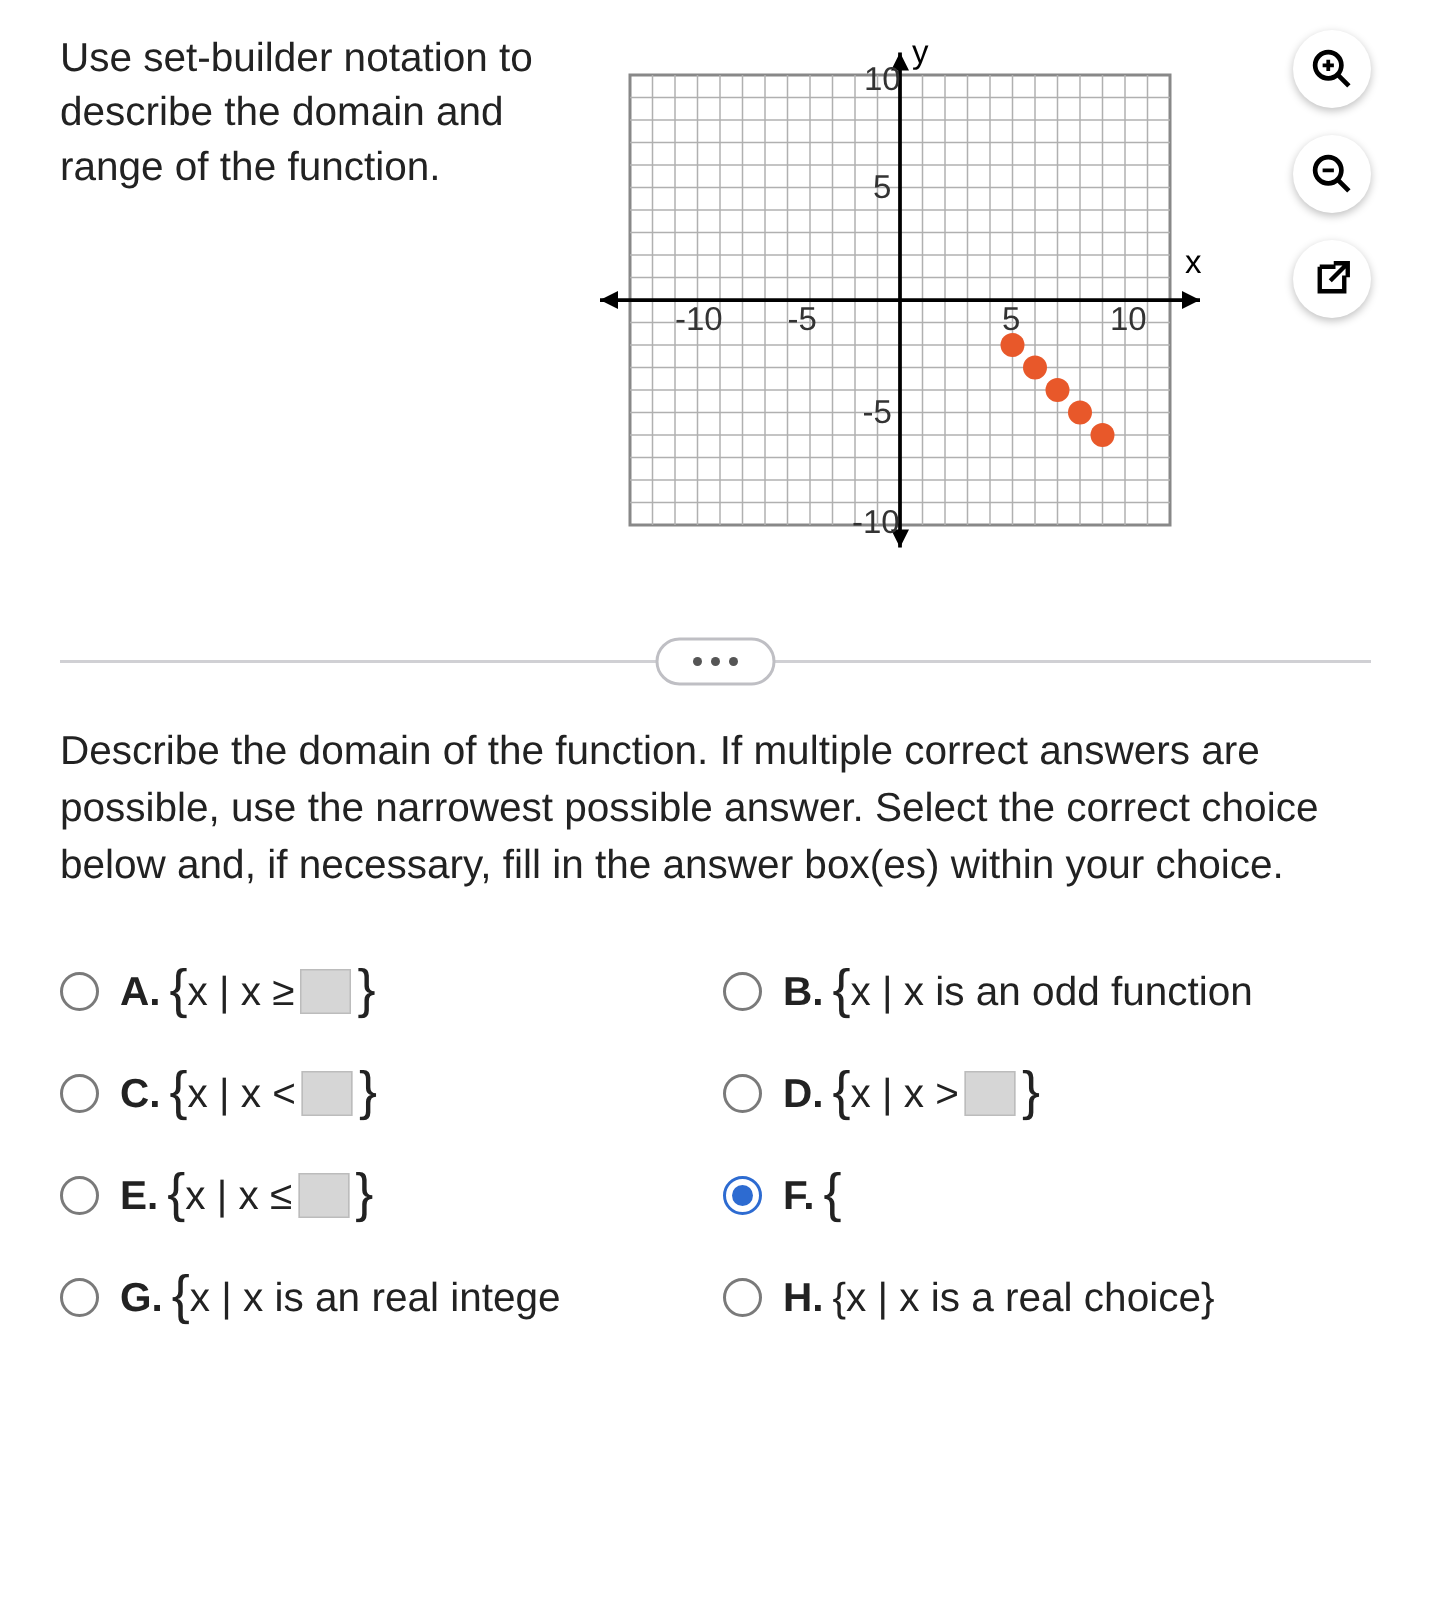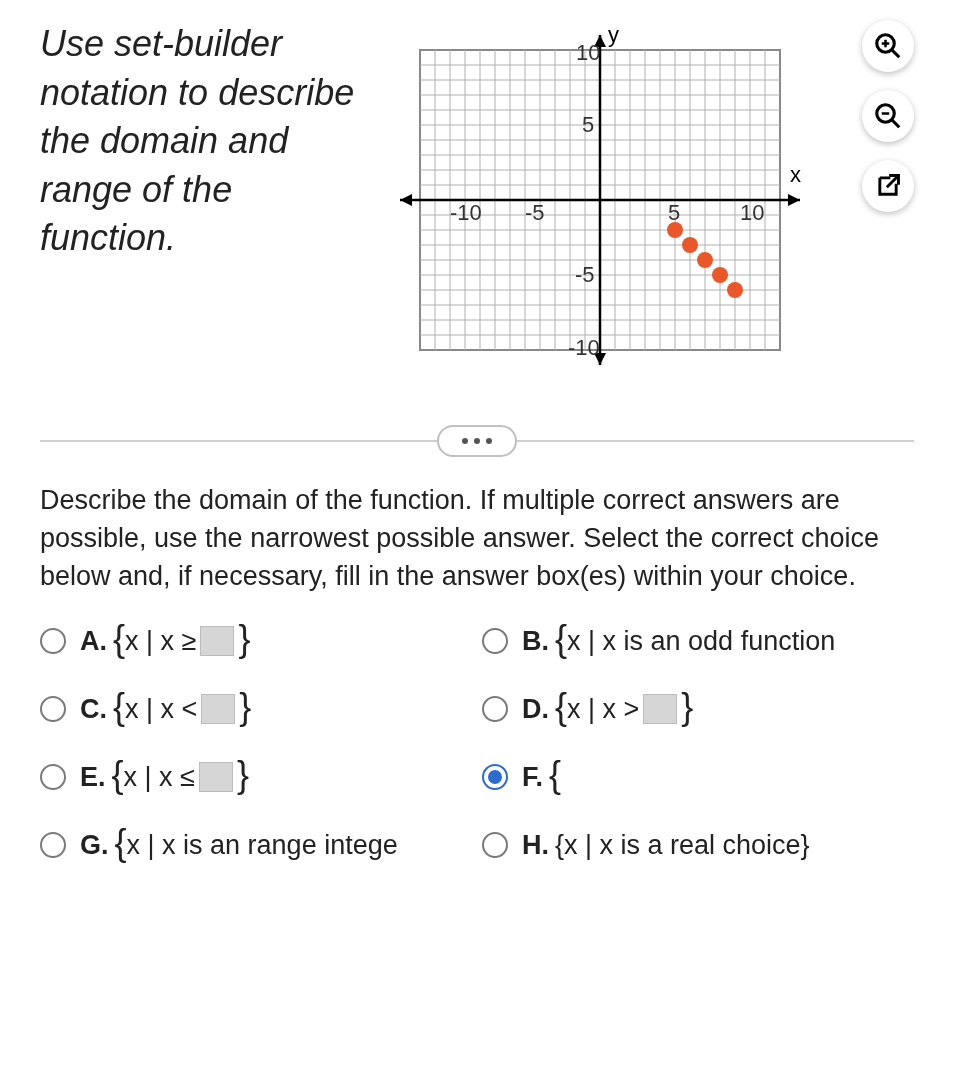--- a/index.html
+++ b/index.html
@@ -11,24 +11,23 @@
       position: relative;
       padding: 20px 40px;
       color: #222;
     }
     .top-section {
       display: flex;
       align-items: flex-start;
       gap: 20px;
     }
     .prompt-text {
-      font-size: 36px;
+      font-size: 27px;
       line-height: 1.35;
       flex: 0 0 330px;
-      font-style: italic;
     }
     .graph-area {
       position: relative;
       flex: 0 0 420px;
     }
     .graph-svg { display: block; }
     .controls {
       display: flex;
       flex-direction: column;
       gap: 18px;
@@ -59,21 +58,21 @@
       display: flex; align-items: center; justify-content: center;
       gap: 6px;
       cursor: pointer;
     }
     .ellipsis-pill span {
       width: 6px; height: 6px; border-radius: 50%; background: #555;
     }
     .question-text {
       font-size: 27px;
       line-height: 1.4;
-      margin-bottom: 28px;
+      margin-bottom: 48px;
     }
     .choices {
       display: grid;
       grid-template-columns: 1fr 1fr;
       column-gap: 10px;
       row-gap: 32px;
       font-size: 27px;
     }
     .choice {
       display: flex;
@@ -302,21 +301,21 @@
       </span>
     </div>
   </div>
 
   <div class="choice">
     <div class="radio"></div>
     <div class="choice-content">
       <span class="choice-letter">G.</span>
       <span class="set-text">
         <span class="brace">{</span>
-          <span>x | x is an range intege</span>
+          <span>x | x is an real intege</span>
       </span>
     </div>
   </div>
 
   <div class="choice">
     <div class="radio"></div>
     <div class="choice-content">
       <span class="choice-letter">H.</span>
       <span class="set-text">{x | x is a real choice}</span>
     </div>

